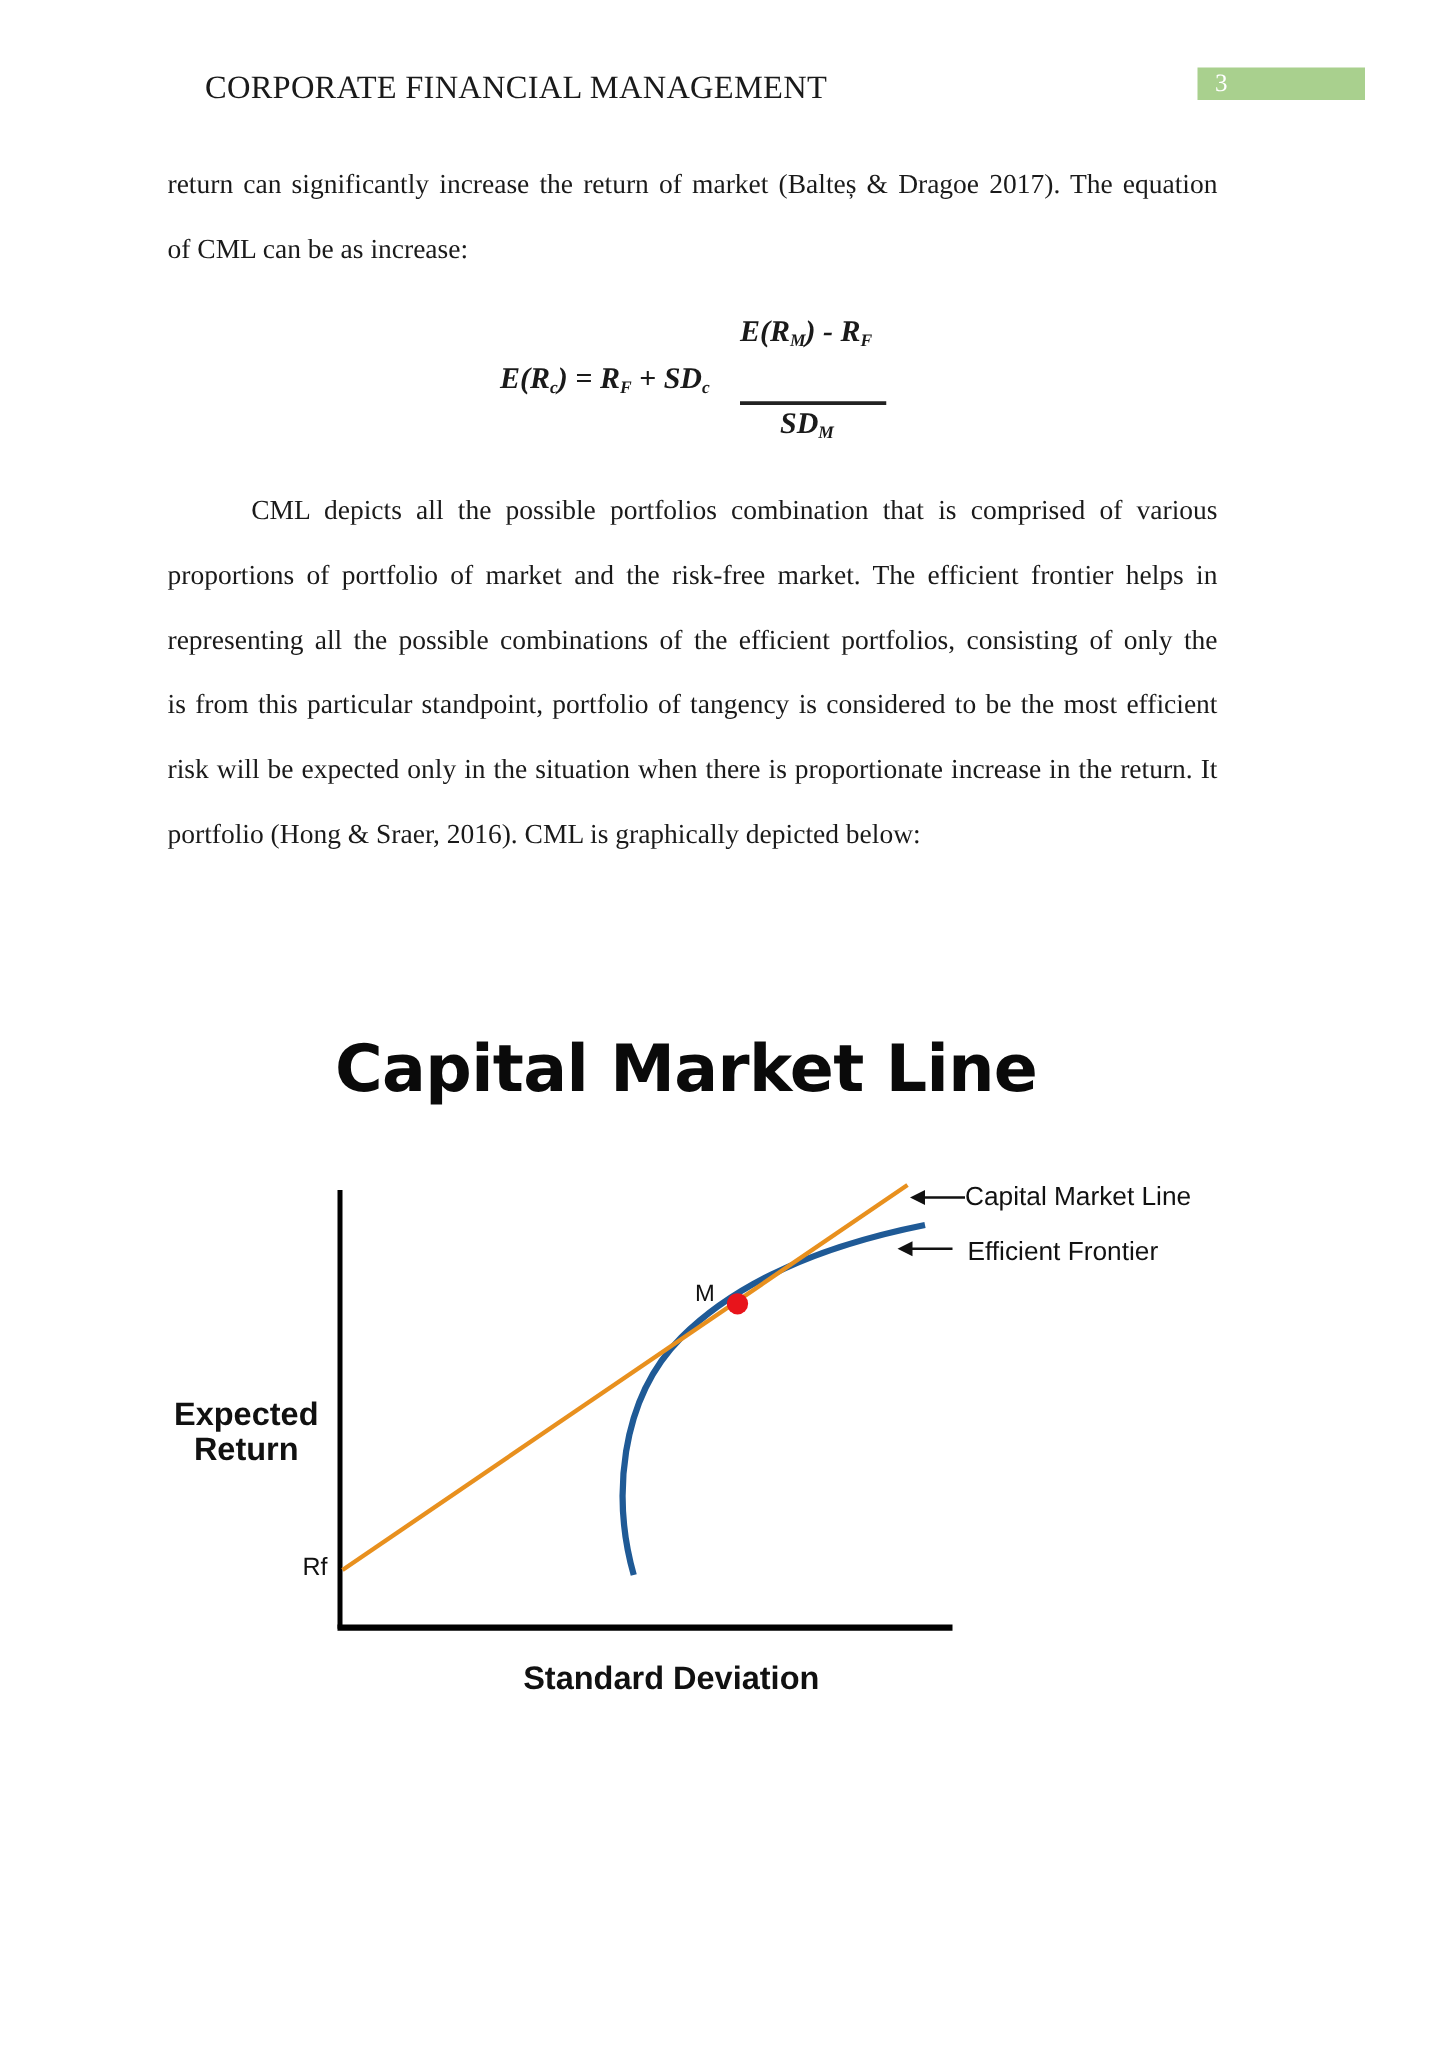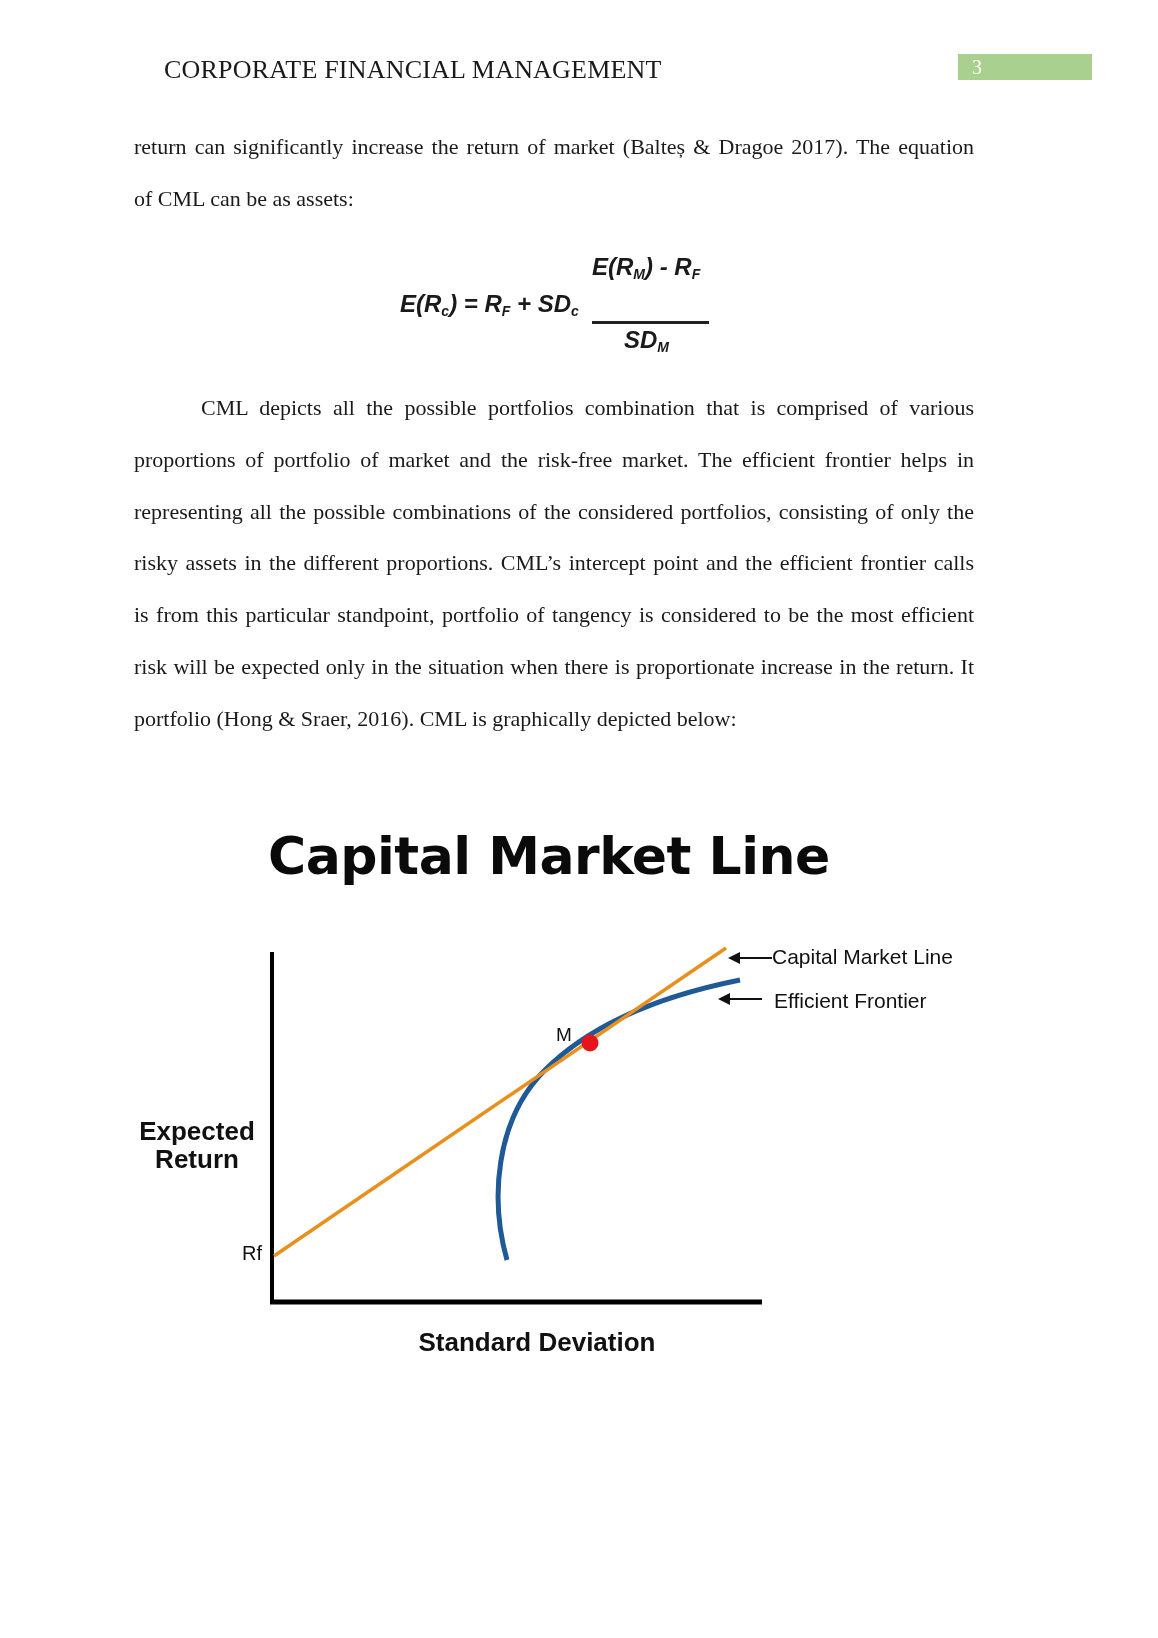--- a/index.html
+++ b/index.html
@@ -6,57 +6,56 @@
     body { width: 1158px; height: 1638px; position: relative; overflow: hidden;
            font-family: "Liberation Serif", "DejaVu Serif", serif; color: #1a1a1a; }
     .header-title { position: absolute; left: 164px; top: 55px; font-size: 26px; letter-spacing: 0.2px; }
     .page-num { position: absolute; left: 958px; top: 54px; width: 134px; height: 26px;
                 background: #a9d08e; color: #ffffff; font-size: 20px; line-height: 26px; padding-left: 14px; box-sizing: border-box; }
     .para { position: absolute; left: 134px; width: 840px; font-size: 22px; line-height: 51.8px;
             text-align: justify; text-align-last: left; }
     .para .line { display: block; height: 51.8px; text-align: justify; text-align-last: justify; white-space: nowrap; }
     .para .line.last { text-align-last: left; }
     .indent { padding-left: 67px; }
-    .eq { position: absolute; font-family: Liberation Sans, sans-serif; font-weight: bold; font-style: italic; font-size: 24px; }
+    .eq { position: absolute; font-family: Liberation Serif, serif; font-weight: bold; font-style: italic; font-size: 24px; }
     .eq sub { font-size: 14px; vertical-align: -4px; }
     .frac-bar { position: absolute; left: 592px; top: 321px; width: 117px; height: 3px; background: #222; }
     .chart-title { position: absolute; left: 268px; top: 826px; font-family: "DejaVu Sans", sans-serif; font-weight: bold;
                    font-size: 52px; letter-spacing: -0.5px; color: #0a0a0a; }
     svg.chart { position: absolute; left: 0; top: 0; }
     .chart-lbl { font-family: "Liberation Sans", "DejaVu Sans", sans-serif; fill: #111; }
   </style>
 </head>
 <body>
 
 <div class="header-title">CORPORATE FINANCIAL MANAGEMENT</div>
 <div class="page-num">3</div>
 
 <div class="para" style="top:121px;">
   <span class="line">return can significantly increase the return of market (Balteș &amp; Dragoe 2017). The equation</span>
-  <span class="line last">of CML can be as assets:</span>
+  <span class="line last">of CML can be as increase:</span>
 </div>
 
 <div>
   <div class="eq" style="left:400px; top:290px;">
     <span>E(R</span><sub>c</sub><span>) = R</span><sub>F</sub><span> + SD</span><sub>c</sub>
   </div>
   <div class="eq" style="left:592px; top:253px;">
     <span>E(R</span><sub>M</sub><span>) - R</span><sub>F</sub>
   </div>
   <div class="frac-bar"></div>
   <div class="eq" style="left:624px; top:326px;">
     <span>SD</span><sub>M</sub>
   </div>
 </div>
 
 <div class="para" style="top:382px;">
   <span class="line indent">CML depicts all the possible portfolios combination that is comprised of various</span>
   <span class="line">proportions of portfolio of market and the risk-free market. The efficient frontier helps in</span>
-  <span class="line">representing all the possible combinations of the considered portfolios, consisting of only the</span>
-  <span class="line">risky assets in the different proportions. CML’s intercept point and the efficient frontier calls</span>
+  <span class="line">representing all the possible combinations of the efficient portfolios, consisting of only the</span>
   <span class="line">is from this particular standpoint, portfolio of tangency is considered to be the most efficient</span>
   <span class="line">risk will be expected only in the situation when there is proportionate increase in the return. It</span>
   <span class="line last">portfolio (Hong &amp; Sraer, 2016). CML is graphically depicted below:</span>
 </div>
 
 <div class="chart-title">Capital Market Line</div>
 
 <svg class="chart" width="1158" height="1638">
 
   <line x1="272" y1="952" x2="272" y2="1303" stroke="#000" stroke-width="4"></line>

